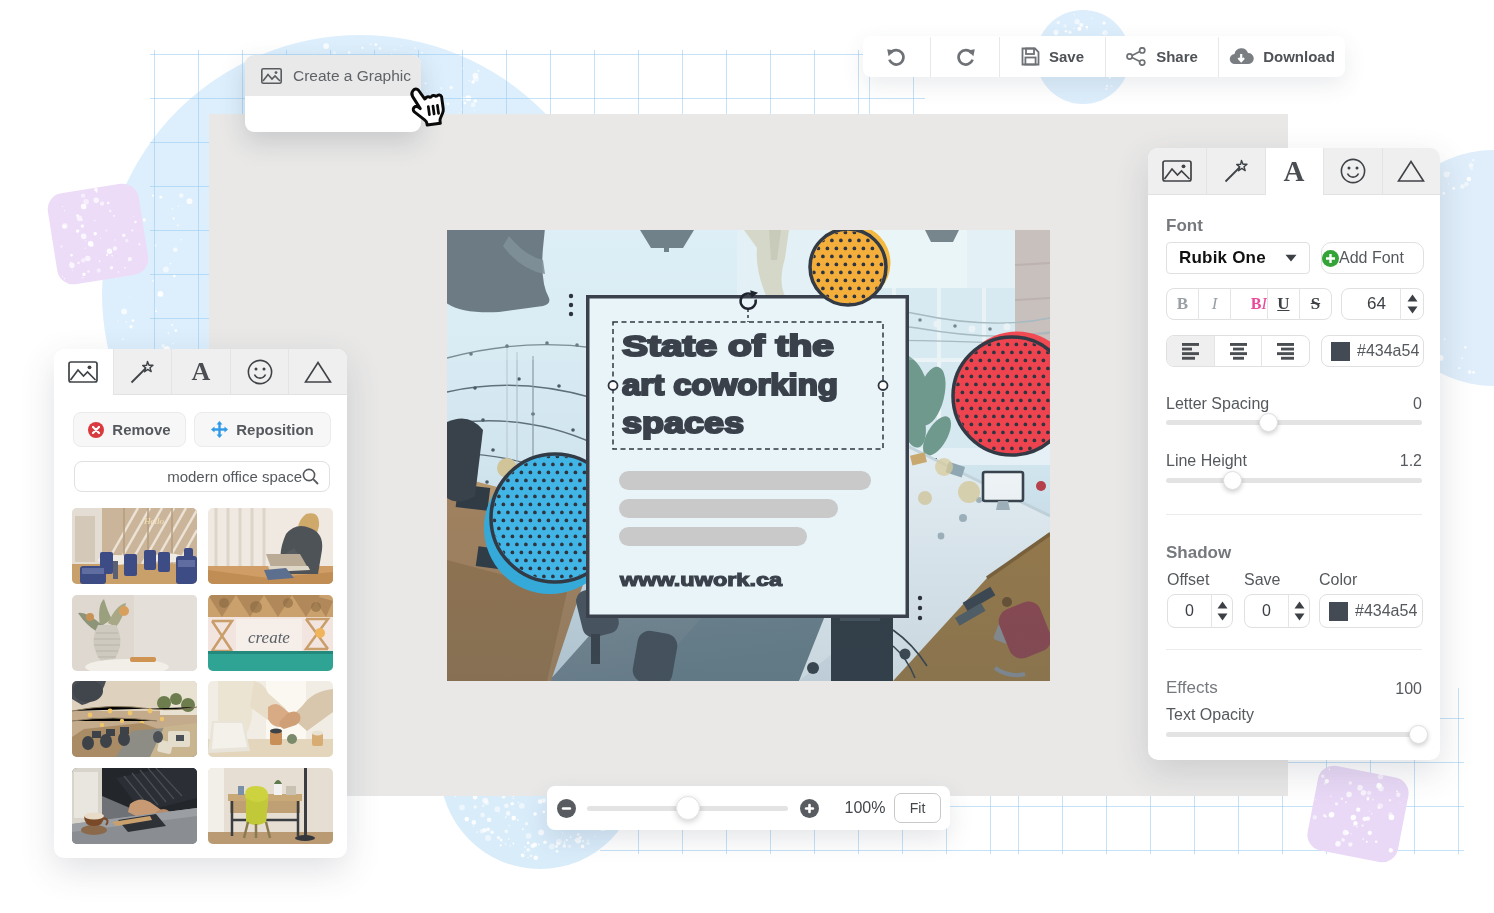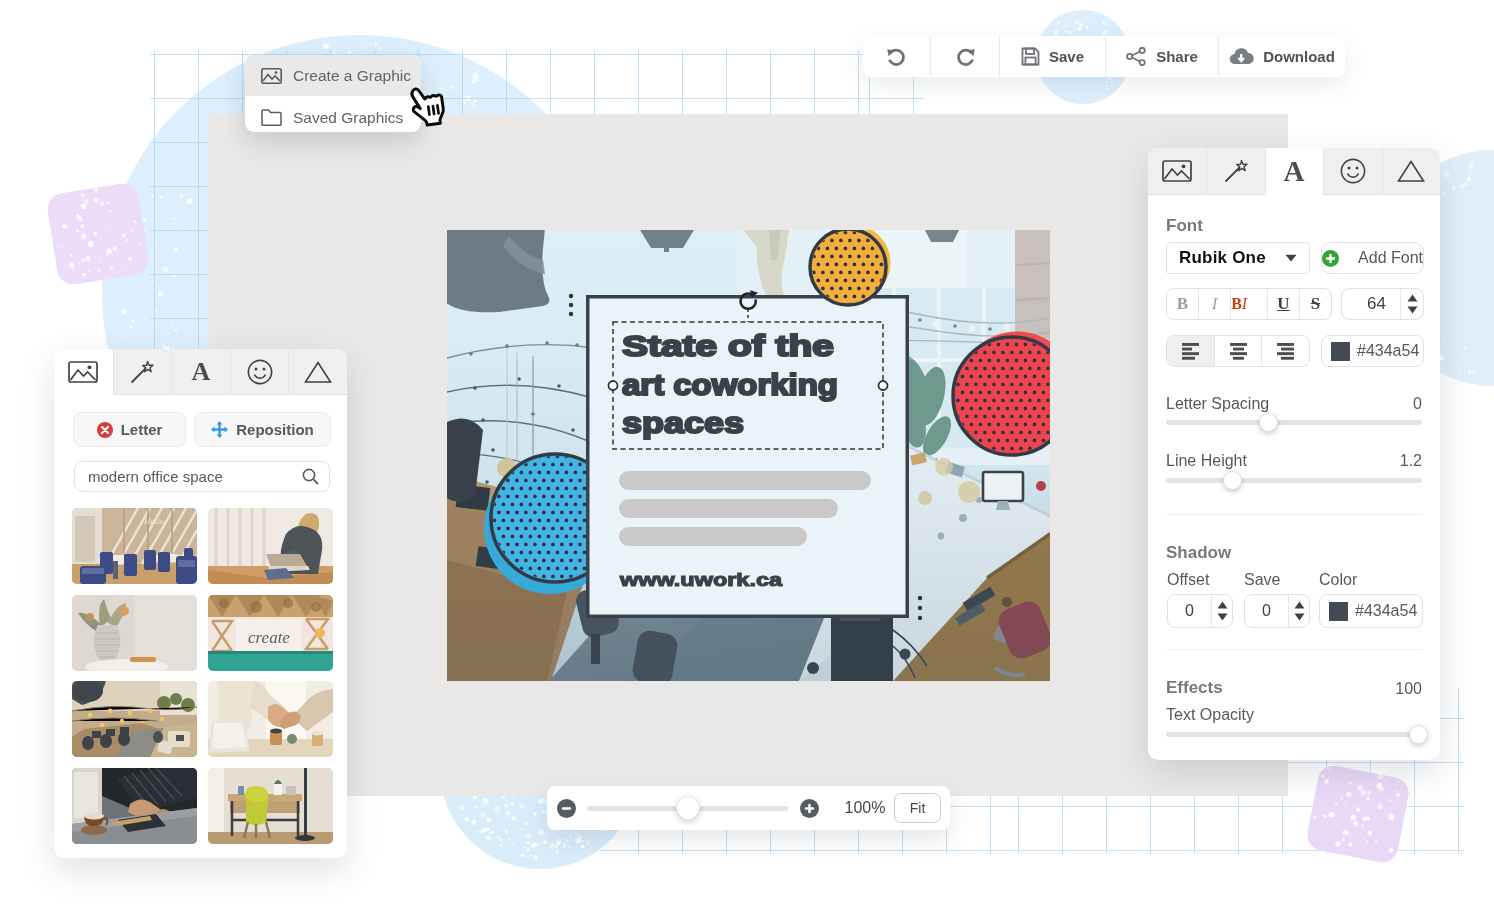--- a/index.html
+++ b/index.html
@@ -815,26 +815,20 @@
 <div class="abs" style="left:245px;top:55px;width:176px;height:77px;border-radius:9px;
  box-shadow:0 10px 26px rgba(50,60,80,.18);background:#fff">
  <div style="height:41px;background:#e9e9e9;border-radius:9px 9px 0 0;display:flex;align-items:center;padding-left:16px">
   <svg width="21" height="16" viewBox="0 0 21 16">
         <rect x="0.8" y="0.8" width="19.4" height="14.4" rx="1.5" fill="none" stroke="#585c60" stroke-width="1.6"></rect>
         <path d="M2,13 L7,6.5 L11,11 L14,8 L19,13" fill="none" stroke="#585c60" stroke-width="1.6"></path>
         <circle cx="15" cy="4.6" r="1.4" fill="#585c60"></circle>
       </svg>
   <span style="font-size:15.5px;color:#5f6368;margin-left:11px">Create a Graphic</span>
  </div>
- <div style="height:43px;display:flex;align-items:center;padding-left:16px;border-radius:0 0 9px 9px">
-  <svg width="21" height="17" viewBox="0 0 21 17">
-        <path d="M1,15.5 L1,2 Q1,1 2,1 L7.5,1 L9.5,3.5 L19,3.5 Q20,3.5 20,4.5 L20,15.5 Q20,16.3 19,16.3 L2,16.3 Q1,16.3 1,15.5 Z" fill="none" stroke="#585c60" stroke-width="1.5"></path>
-      </svg>
-  <span style="font-size:15.5px;color:#5f6368;margin-left:11px">Saved Graphics</span>
- </div>
 </div>
 
 <svg class="abs" style="left:399px;top:83px;transform:rotate(-8deg)" width="47" height="49" viewBox="0 0 24 25">
 <path d="M8.5,3.2 C9.3,2.4 10.6,2.5 11.2,3.5 L13.7,8.3 L14.2,8.1 C14.2,8.1 14.3,7.6 15.1,7.5 C15.9,7.4 16.4,7.9 16.4,7.9 L17.2,7.7 C17.2,7.7 17.5,7.2 18.2,7.2 C19,7.2 19.4,7.7 19.4,7.7 L20.1,7.7 C20.1,7.7 20.6,7.2 21.4,7.4 C22.2,7.6 22.4,8.3 22.4,8.3 L22.4,14.5 C22.4,15.3 22.2,16 21.8,16.7 L20.3,19.2 C20,19.8 19.9,20 19.9,20.6 L19.9,21.7 L13.1,21.7 L13.1,20.9 C13.1,20.1 12.8,19.5 12.2,18.9 L7.7,14.3 C7,13.6 7,12.6 7.6,12 C8.2,11.4 9.2,11.4 9.9,12 L10.8,12.9 L7.8,6.3 C7.3,5.2 7.6,4 8.5,3.2 Z" fill="#fff" stroke="#0a0a0a" stroke-width="1.5" stroke-linejoin="round"></path>
 <g stroke="#0a0a0a" stroke-width="1.4" stroke-linecap="round">
 <line x1="15" y1="12.5" x2="15" y2="16.6"></line>
       <line x1="17.4" y1="12.5" x2="17.4" y2="16.6"></line>
       <line x1="19.7" y1="12.5" x2="19.7" y2="16.6"></line>
 </g>
 </svg>
@@ -940,37 +934,37 @@
           <polygon points="14,2.5 26.5,22 1.5,22" fill="none" stroke="#3f4347" stroke-width="1.6"></polygon>
         </svg>
       </div>
     </div>
 
  <div class="abs" style="left:19px;top:63px;width:113px;height:35px;background:#f7f7f7;border:1px solid #ebebeb;border-radius:8px;display:flex;align-items:center;justify-content:center;gap:8px">
   <svg width="16" height="16" viewBox="0 0 16 16">
         <circle cx="8" cy="8" r="8" fill="#d93a3e"></circle>
         <path d="M5,5 L11,11 M11,5 L5,11" stroke="#fff" stroke-width="2.2" stroke-linecap="round"></path>
       </svg>
-  <span style="font-size:15px;color:#55595d;font-weight:bold">Letter</span>
+  <span style="font-size:15px;color:#55595d;font-weight:bold">Remove</span>
  </div>
  <div class="abs" style="left:140px;top:63px;width:137px;height:35px;background:#f7f7f7;border:1px solid #ebebeb;border-radius:8px;display:flex;align-items:center;justify-content:center;gap:8px">
   <svg width="17" height="17" viewBox="0 0 17 17">
         <g fill="#2f9be8">
           <polygon points="8.5,0 11.5,3.5 5.5,3.5"></polygon>
           <polygon points="8.5,17 11.5,13.5 5.5,13.5"></polygon>
           <polygon points="0,8.5 3.5,5.5 3.5,11.5"></polygon>
           <polygon points="17,8.5 13.5,5.5 13.5,11.5"></polygon>
           <rect x="7.3" y="3" width="2.4" height="11"></rect>
           <rect x="3" y="7.3" width="11" height="2.4"></rect>
         </g>
       </svg>
   <span style="font-size:15px;color:#55595d;font-weight:bold">Reposition</span>
  </div>
 
- <div class="abs" style="left:20px;top:112px;width:256px;height:31px;border:1.5px solid #e0e0e0;border-radius:8px;display:flex;align-items:center;padding:0 10px 0 13px;justify-content:space-between">
+ <div class="abs" style="left:20px;top:112px;width:256px;height:31px;border:1.5px solid #e0e0e0;border-radius:8px;display:flex;align-items:center;padding:0 10px 0 13px;justify-content:flex-end">
   <span style="font-size:15px;color:#55595d">modern office space</span>
   <svg width="17" height="17" viewBox="0 0 17 17">
         <circle cx="7" cy="7" r="5.6" fill="none" stroke="#55595d" stroke-width="1.6"></circle>
         <line x1="11.2" y1="11.2" x2="16" y2="16" stroke="#55595d" stroke-width="1.8"></line>
       </svg>
  </div>
  <div class="abs" style="left:18px;top:159px;width:125px;height:76px;border-radius:5px;overflow:hidden">
       <svg width="125" height="76" viewBox="0 0 125 76">
 <rect width="125" height="76" fill="#e8ded2"></rect>
 <rect x="0" y="0" width="30" height="76" fill="#e3ddd4"></rect>
@@ -1239,34 +1233,34 @@
       </div>
     </div>
 <div class="abs" style="left:0;top:47px;width:292px;height:565px">
  <div class="abs" style="left:18px;top:21px;font-size:17px;color:#75797d;font-weight:bold">Font</div>
  <div class="abs" style="left:18px;top:47px;width:144px;height:32px;border:1px solid #e0e0e0;border-radius:4px;display:flex;align-items:center;justify-content:space-between;padding:0 12px">
   <span style="font-weight:bold;color:#111;font-size:17px;letter-spacing:.2px">Rubik One</span>
   <svg width="12" height="8" viewBox="0 0 12 8">
           <polygon points="0.5,0.8 11.5,0.8 6,7.5" fill="#3c4044"></polygon>
         </svg>
  </div>
- <div class="abs" style="left:173px;top:47px;width:103px;height:32px;border:1px solid #e0e0e0;border-radius:10px;display:flex;align-items:center;justify-content:space-between;gap:0">
+ <div class="abs" style="left:173px;top:47px;width:103px;height:32px;border:1px solid #e0e0e0;border-radius:10px;display:flex;align-items:center;justify-content:flex-start;gap:0">
   <svg width="17" height="17" viewBox="0 0 17 17">
           <circle cx="8.5" cy="8.5" r="8.5" fill="#35a438"></circle>
           <path d="M4,8.5 L13,8.5 M8.5,4 L8.5,13" stroke="#fff" stroke-width="2.4"></path>
         </svg>
   <span style="font-size:16px">Add Font</span>
  </div>
 
 <div class="abs" style="left:18px;top:93px;width:166px;height:32px;border:1px solid #e0e0e0;border-radius:8px;background:#fff;display:flex;align-items:center">
  <div style="flex:1;text-align:center;font-family:'Liberation Serif',serif;font-weight:bold;font-size:17px;color:#9aa0a5">B</div>
  <div style="width:1px;height:31px;background:#e5e5e5"></div>
  <div style="flex:1;text-align:center;font-family:'Liberation Serif',serif;font-style:italic;font-size:17px;color:#9aa0a5">I</div>
  <div style="width:1px;height:31px;background:#e5e5e5"></div>
- <div style="flex:1.15;text-align:left;font-family:'Liberation Serif',serif;font-size:16px;color:#c2410c"><b>B</b><i>I</i></div>
+ <div style="flex:1.15;text-align:right;font-family:'Liberation Serif',serif;font-size:16px;color:#ec4899"><b>B</b><i>I</i></div>
  <div style="width:1px;height:31px;background:#e5e5e5"></div>
  <div style="flex:1;text-align:center;font-family:'Liberation Serif',serif;font-size:17px;color:#3c4044"><u><b>U</b></u></div>
  <div style="width:1px;height:31px;background:#e5e5e5"></div>
  <div style="flex:1;text-align:center;font-family:'Liberation Serif',serif;font-size:17px;color:#3c4044"><b style="text-decoration:line-through">S</b></div>
 </div>
 
  <div class="abs" style="left:193px;top:93px;width:83px;height:32px;border:1px solid #e0e0e0;border-radius:8px;display:flex;align-items:center">
    <div style="flex:1;text-align:right;padding-right:14px;font-size:17px;color:#3c4044">64</div>
    <div style="width:1px;height:31px;background:#e5e5e5"></div>
    <div style="width:22px;display:flex;justify-content:center">
@@ -1341,19 +1335,19 @@
             <polygon points="5.5,1.5 10.5,8.5 0.5,8.5" fill="#3c4044"></polygon>
             <polygon points="5.5,20.5 10.5,13.5 0.5,13.5" fill="#3c4044"></polygon>
           </svg>
         </div>
  </div>
  <div class="abs" style="left:171px;top:399px;width:104px;height:34px;border:1px solid #e0e0e0;border-radius:8px;display:flex;align-items:center;padding-left:9px;gap:7px">
   <div style="width:19px;height:19px;background:#434a54"></div>
         <span style="font-size:16px">#434a54</span>
  </div>
  <div class="abs" style="left:18px;top:454px;width:256px;height:1px;background:#ececec"></div>
- <div class="abs" style="left:18px;top:483px;font-size:17px;color:#75797d;font-weight:bold">Effects</div>
+ <div class="abs" style="left:18px;top:483px;font-size:17px;color:#75797d;font-weight:normal">Effects</div>
  <div class="abs" style="left:18px;top:511px;font-size:16px">Text Opacity</div>
  <div class="abs" style="right:18px;top:485px;font-size:16px">100</div>
  <div class="abs" style="left:18px;top:537px;width:256px;height:4.5px;background:#e3e3e3;border-radius:3px"></div>
       <div class="abs" style="left:261px;top:529.5px;width:19px;height:19px;background:#fff;border:1px solid #e0e0e0;border-radius:50%;box-shadow:0 2px 5px rgba(0,0,0,.2)"></div>
 </div>
 </div>
 
 </body></html>

